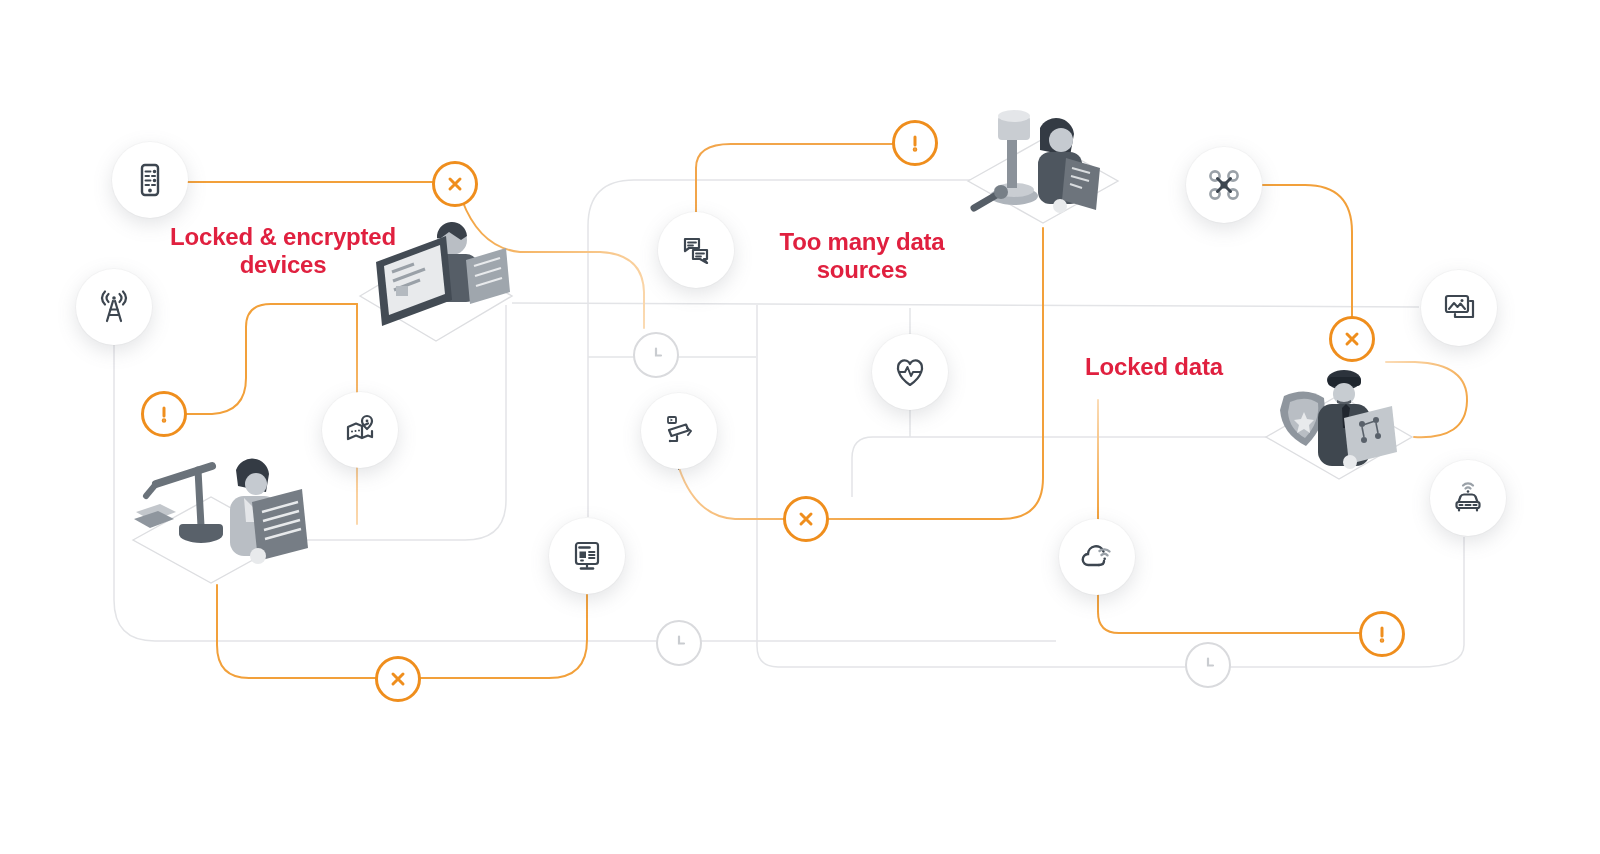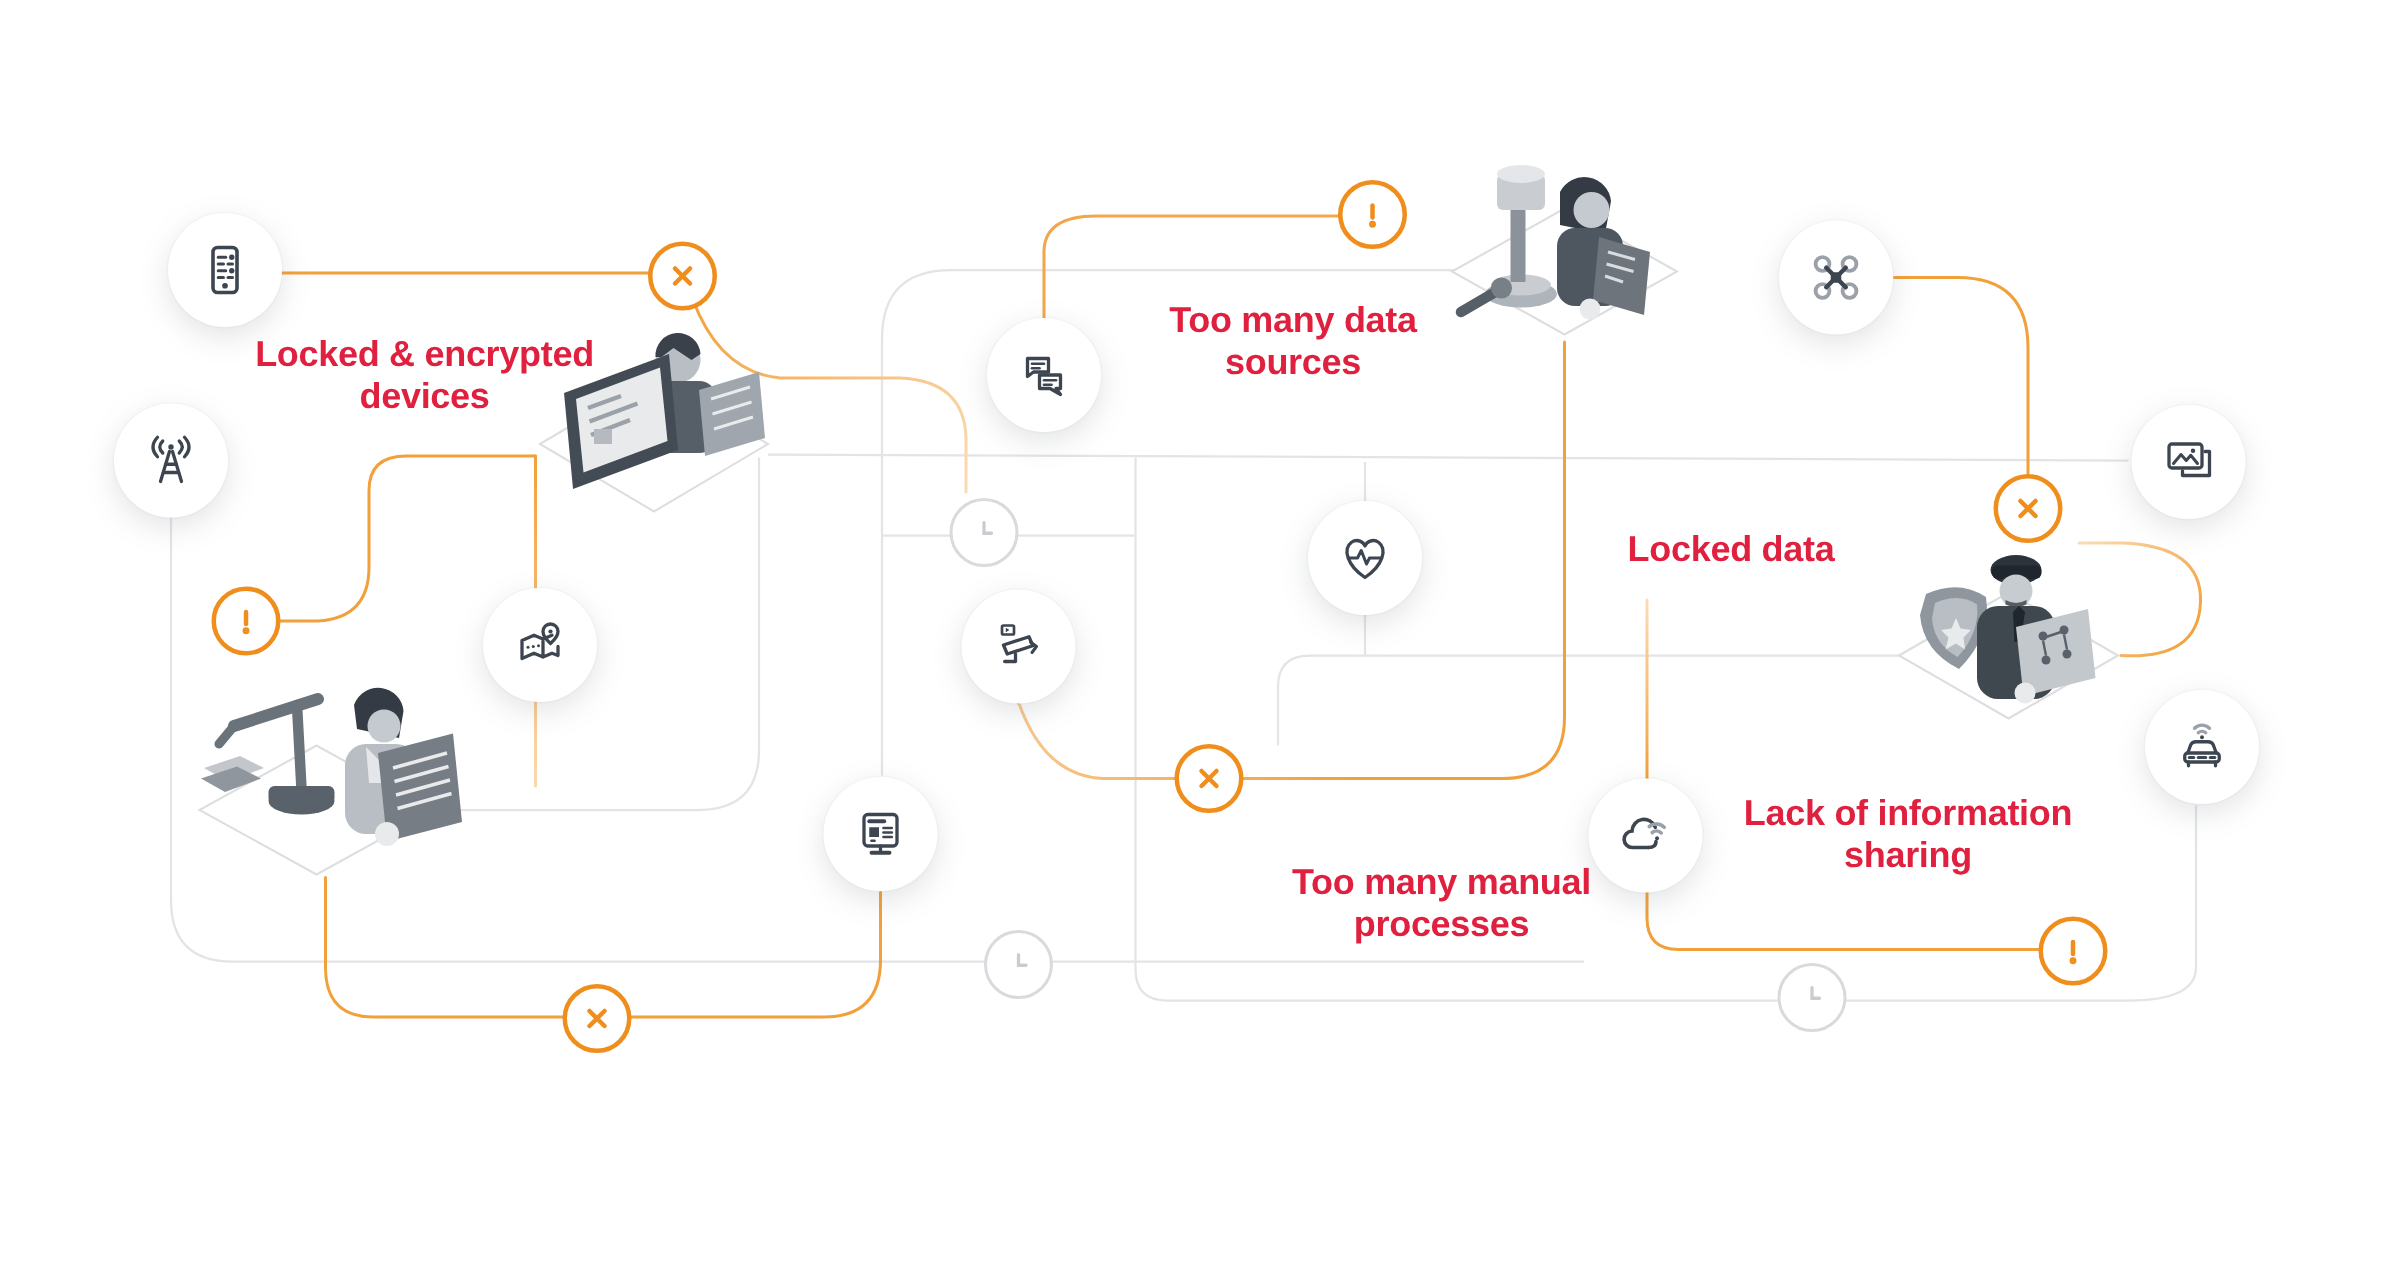--- a/index.html
+++ b/index.html
@@ -368,21 +368,17 @@
   </div>
   <div class="badge" style="left:1382px;top:634px">
     <svg viewBox="0 0 22 22" fill="none" stroke="#ef8e1d" stroke-width="3" stroke-linecap="round">
         <path d="M11,5 V13"></path>
         <circle cx="11" cy="17.5" r="0.8" fill="#ef8e1d"></circle>
       </svg>
   </div>
 
   <div class="label" style="left:283px;top:251px">Locked &amp; encrypted
 devices</div>
-  <div class="label" style="left:862px;top:228px">Too many data
+  <div class="label" style="left:862px;top:256px">Too many data
 sources</div>
   <div class="label" style="left:1154px;top:367px">Locked data</div>
-  <div class="label" style="left:961px;top:603px">Too many manual
-processes</div>
-  <div class="label" style="left:1272px;top:557px">Lack of information
-sharing</div>
 
 </div>
 
 </body></html>

